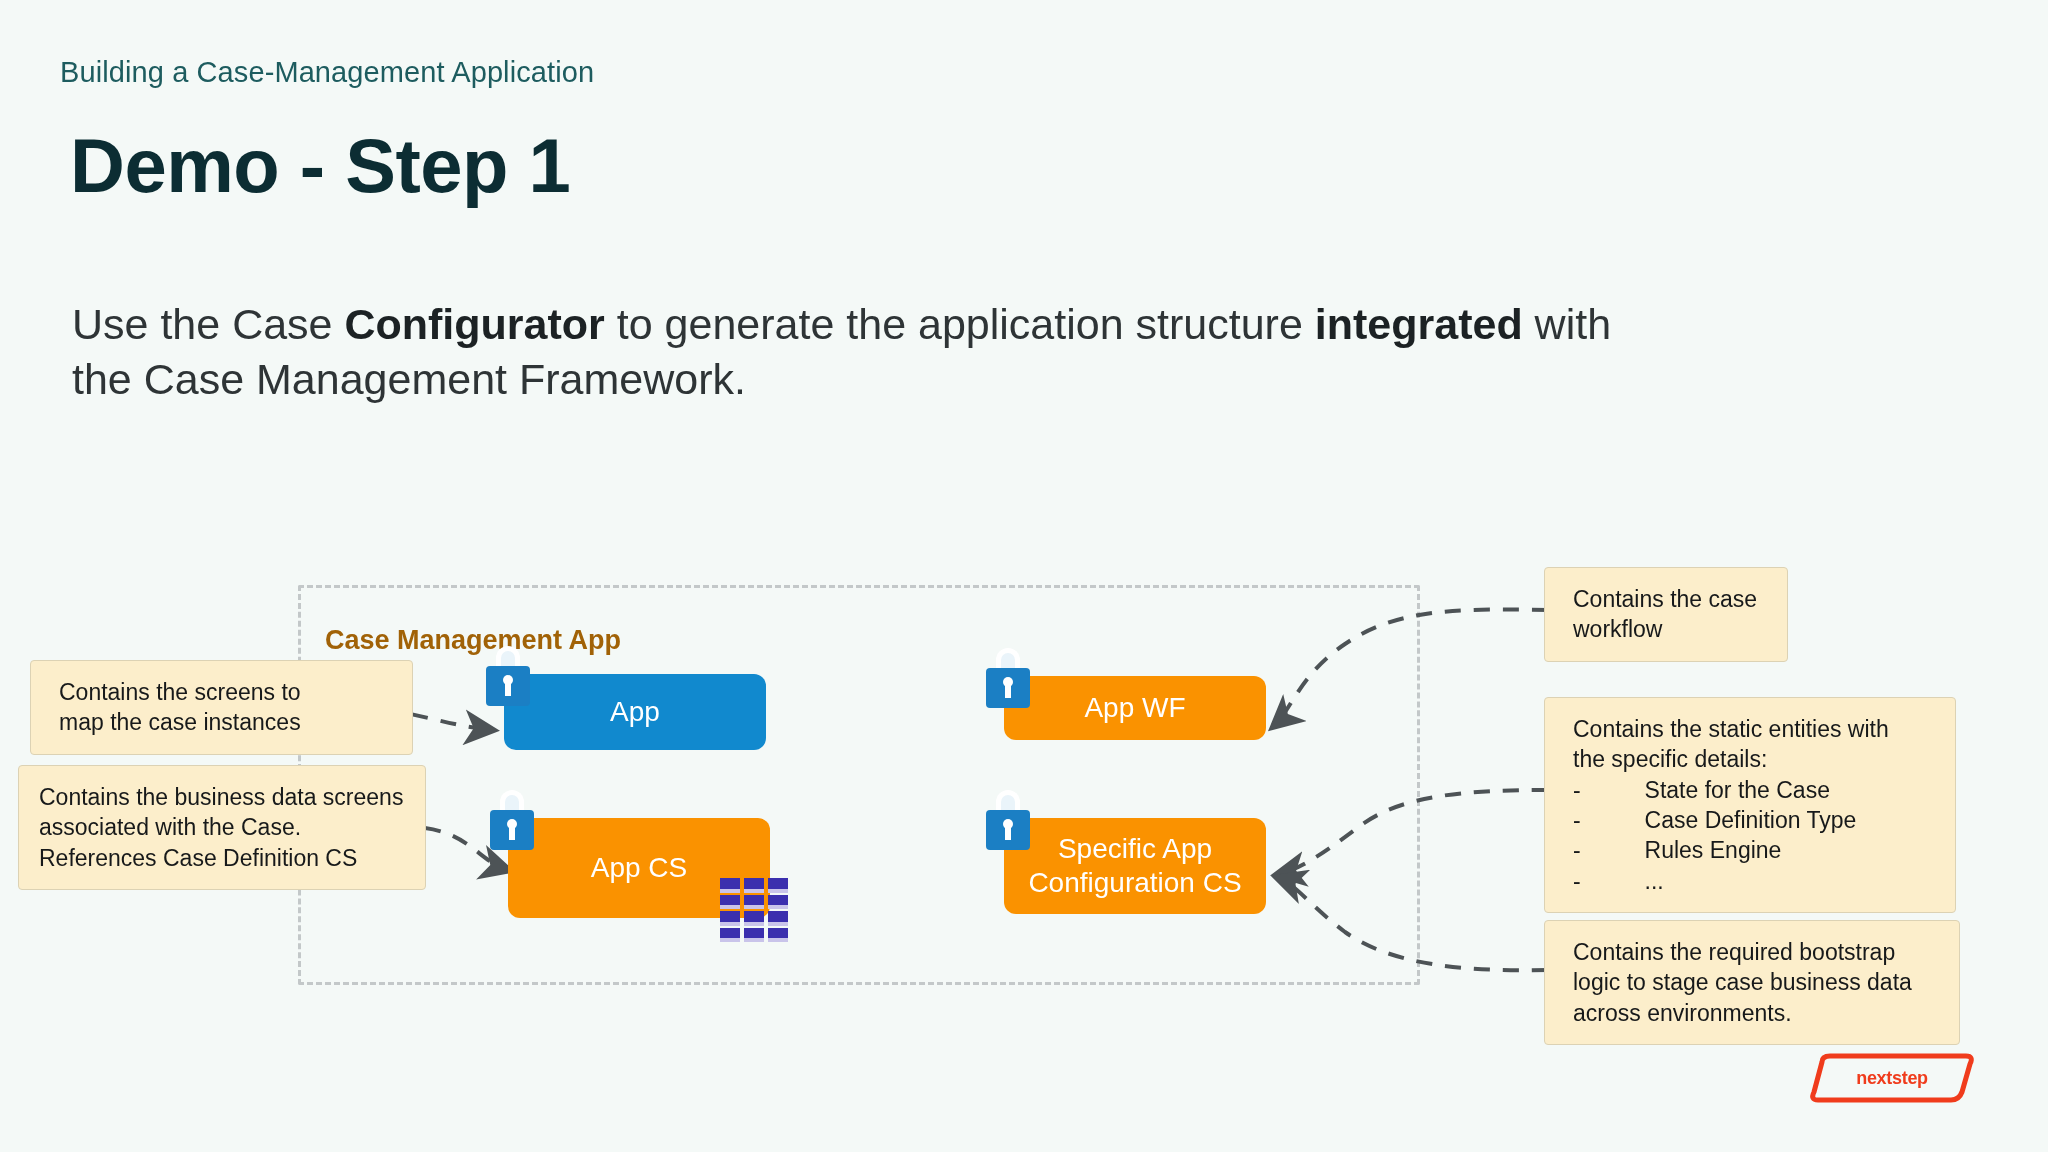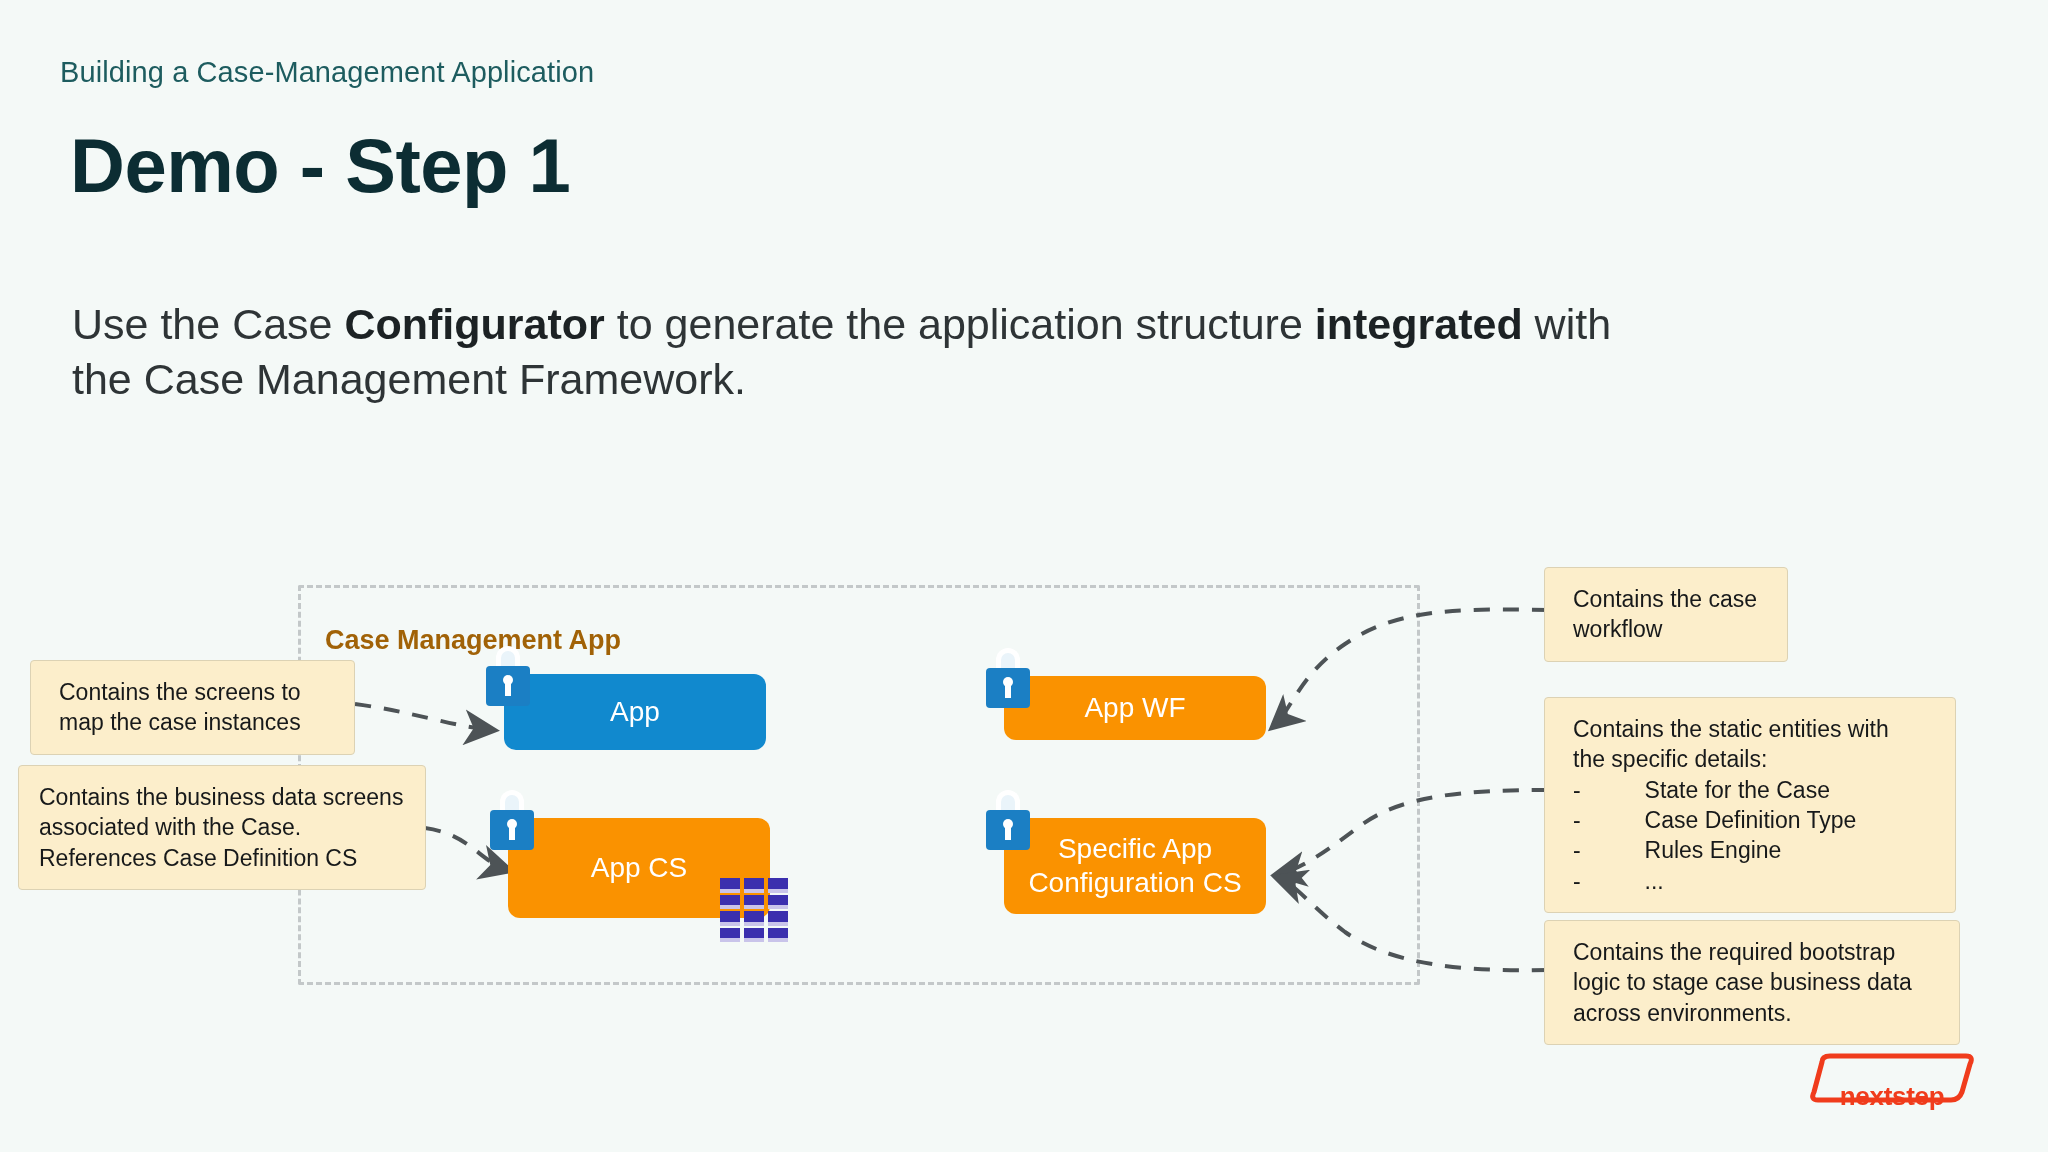--- a/index.html
+++ b/index.html
@@ -184,26 +184,26 @@
   
   #logo {
     position: absolute;
     left: 1806px;
     top: 1052px;
     width: 172px;
     height: 52px;
   }
   #logo-text {
     position: absolute;
-    left: 0; top: 18px;
+    left: 0; top: 0;
     width: 172px; height: 52px;
     display: flex;
     align-items: center;
     justify-content: center;
-    font-size: 26px;
+    font-size: 18px;
     font-weight: bold;
     color: #f03c1c;
     letter-spacing: -0.3px;
     text-align: right;
   }
 </style>
 </head>
 <body>
 
 <div id="slide">
@@ -290,21 +290,21 @@
       <span class="lock-badge">
         <span class="lock-shackle"></span>
         <span class="lock-body">
             <span class="lock-key"></span>
           </span>
       </span>
       <span>Specific App</span>
       <span>Configuration CS</span>
     </div>
 
-    <div class="note" style="left:30px; top:120px; width:325px; padding-left:28px;">
+    <div class="note" style="left:30px; top:120px; width:383px; padding-left:28px;">
       <span class="note-line">Contains the screens to</span>
       <span class="note-line">map the case instances</span>
     </div>
 
     <div class="note" style="left:18px; top:225px; width:408px;">
       <span class="note-line">Contains the business data screens</span>
       <span class="note-line">associated with the Case.</span>
       <span class="note-line">References Case Definition CS</span>
     </div>
 

